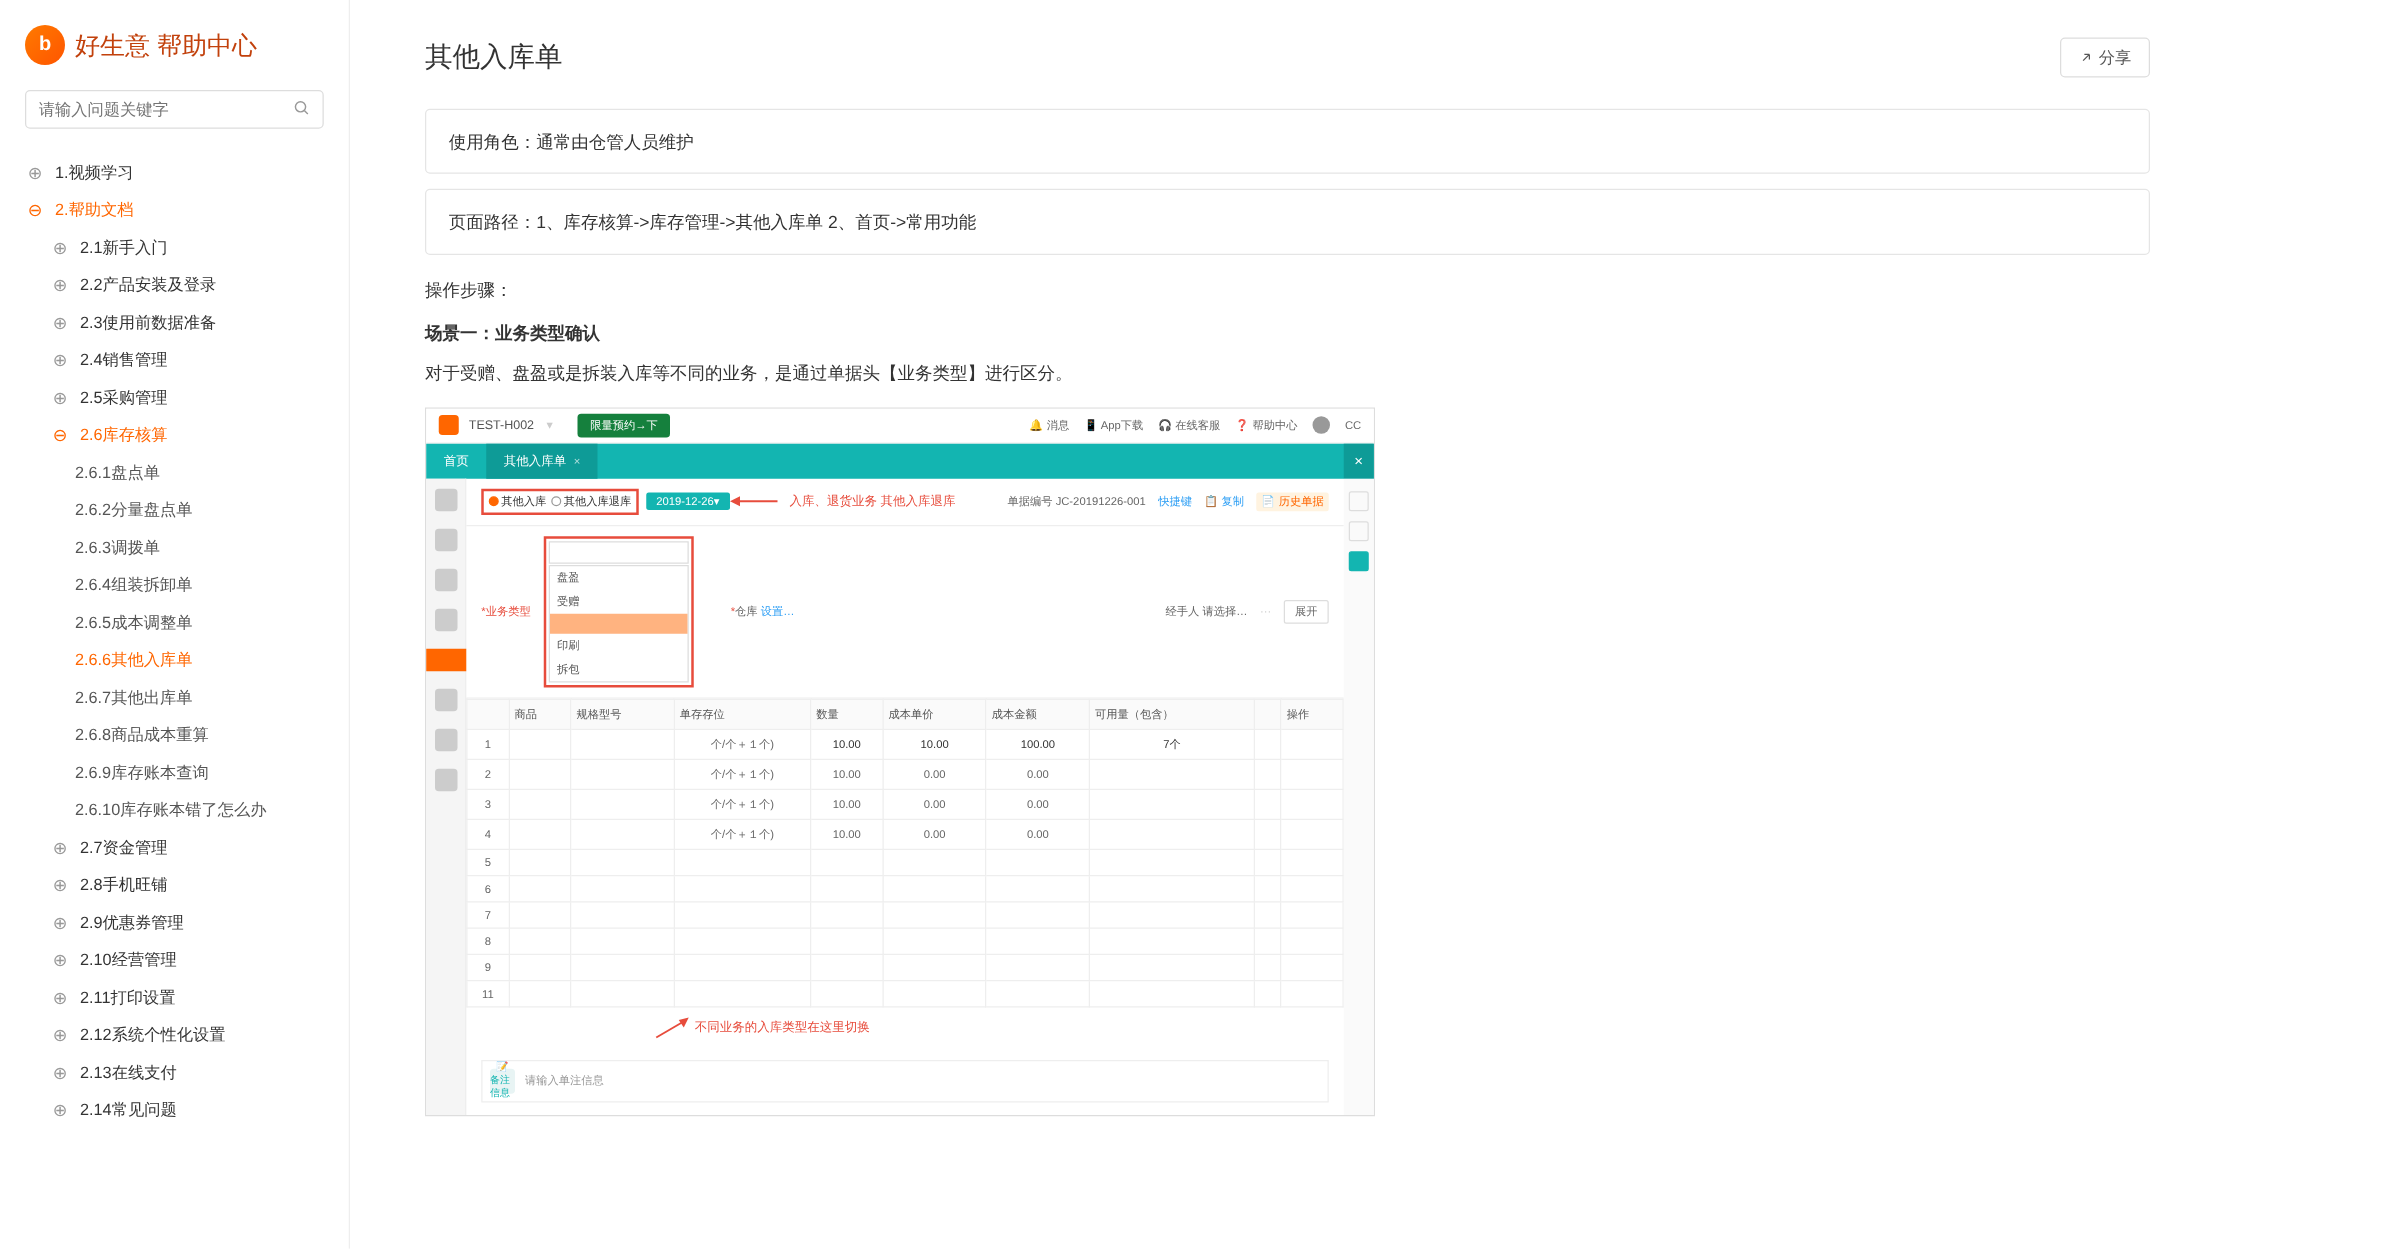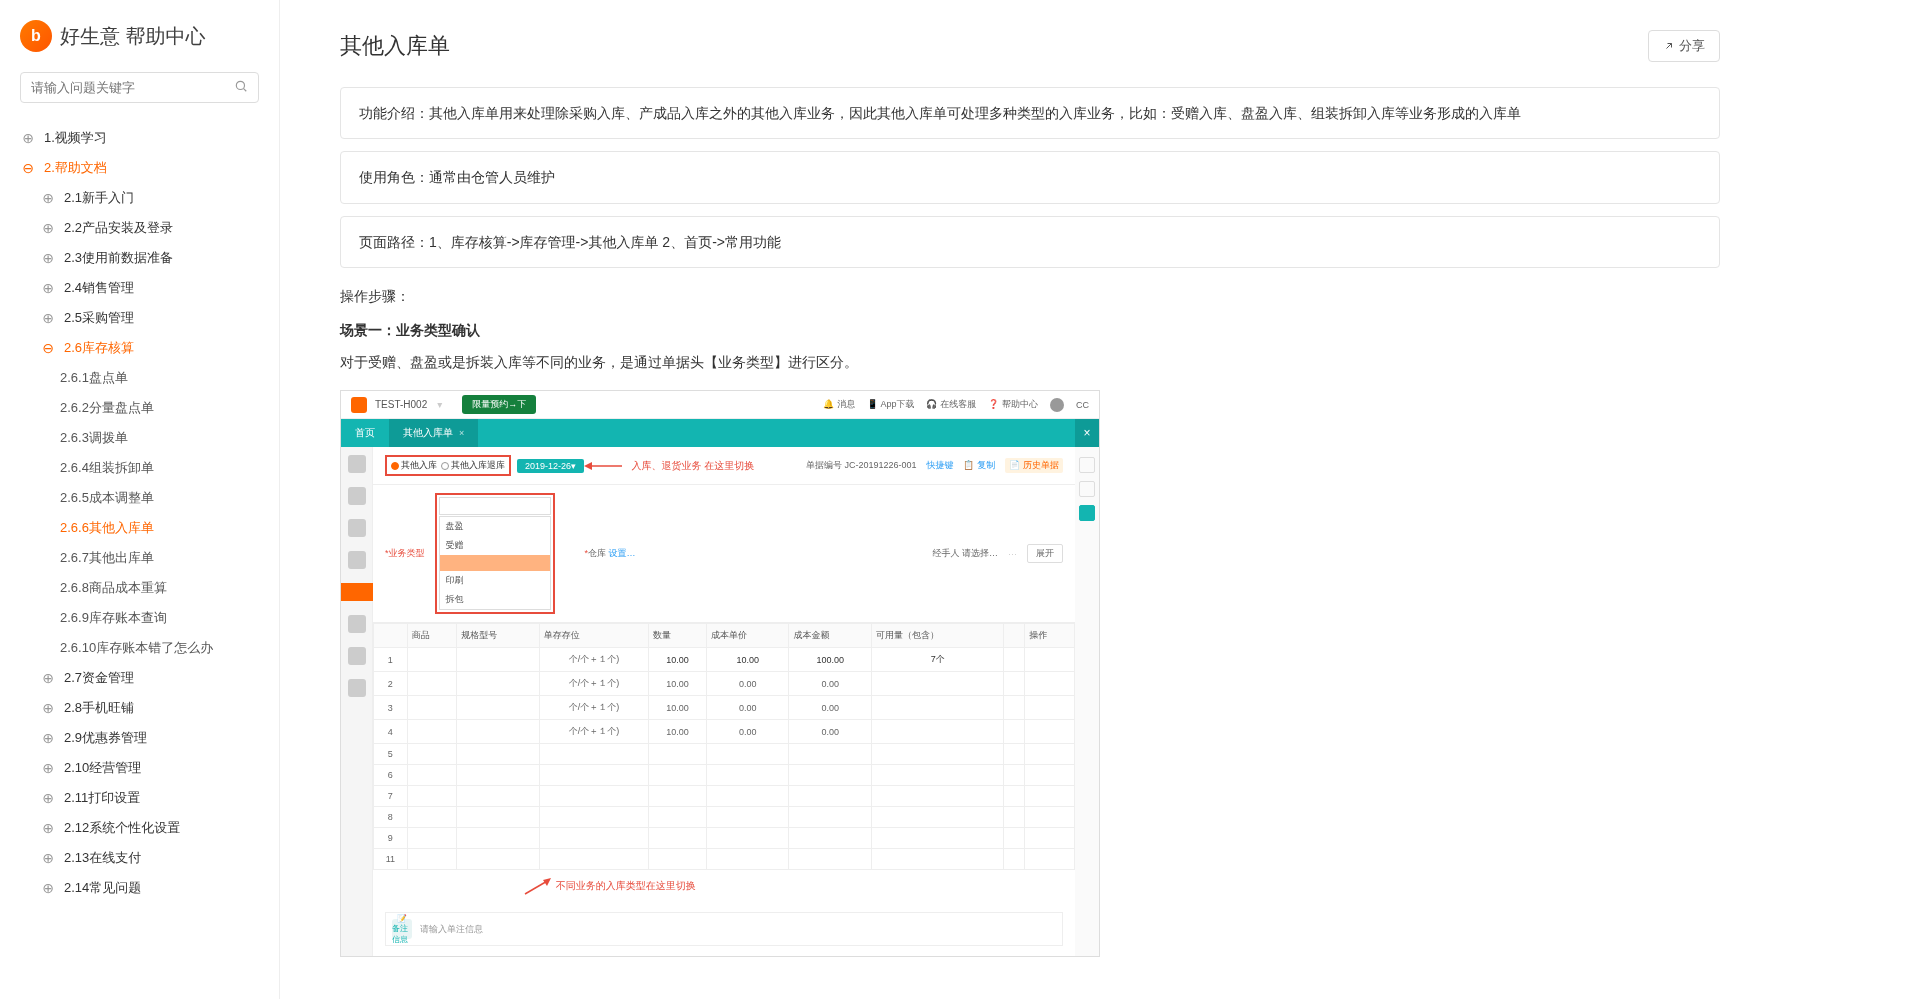--- a/index.html
+++ b/index.html
@@ -1,21 +1,21 @@
 <!DOCTYPE html>
 <html><head>
 <meta charset="utf-8">
 <style>
 * { margin: 0; padding: 0; box-sizing: border-box; }
 body { font-family: "Microsoft YaHei", Arial, sans-serif; font-size: 13px; color: #333; background: #fff; }
 .container { display: flex; min-height: 100vh; }
 .sidebar { width: 280px; padding: 20px; border-right: 1px solid #eee; flex-shrink: 0; }
 .logo-row { display: flex; align-items: center; gap: 8px; margin-bottom: 20px; }
 .logo-circle { width: 32px; height: 32px; border-radius: 50%; background: linear-gradient(135deg, #ff7a00, #ff5500); display: flex; align-items: center; justify-content: center; color: #fff; font-weight: bold; font-size: 16px; }
-.logo-text { font-size: 20px; font-weight: 500; color: #404040; }
+.logo-text { font-size: 20px; font-weight: 500; color: #c2410c; }
 .search-box { display: flex; align-items: center; border: 1px solid #ddd; border-radius: 4px; padding: 6px 10px; margin-bottom: 20px; }
 .search-input { border: none; outline: none; flex: 1; font-size: 13px; color: #999; }
 .search-icon { color: #999; font-size: 14px; }
 .nav-item { display: flex; align-items: center; padding: 6px 0; cursor: pointer; color: #333; text-align: right; }
 .nav-item.level-1 { font-weight: 500; }
 .nav-item.level-2 { padding-left: 20px; }
 .nav-item.level-3 { padding-left: 40px; font-size: 13px; color: #555; }
 .nav-item.active { color: #ff6600; }
 .nav-icon { width: 16px; height: 16px; margin-right: 8px; display: inline-flex; align-items: center; justify-content: center; color: #999; }
 .nav-item.expanded .nav-icon { color: #ff6600; }
@@ -210,23 +210,20 @@
       <h1 class="page-title">其他入库单</h1>
       <button class="share-btn">
         <svg width="12" height="12" viewBox="0 0 24 24" fill="none" stroke="currentColor" stroke-width="2">
             <path d="M7 17L17 7M17 7H9M17 7V15"></path>
           </svg>
         <span>分享</span>
       </button>
     </div>
 
     <div class="info-box">
-      <span class="info-label">功能介绍：</span><span>其他入库单用来处理除采购入库、产成品入库之外的其他入库业务，因此其他入库单可处理多种类型的入库业务，比如：受赠入库、盘盈入库、组装拆卸入库等业务形成的入库单</span>
-    </div>
-    <div class="info-box">
       <span class="info-label">使用角色：</span><span>通常由仓管人员维护</span>
     </div>
     <div class="info-box">
       <span class="info-label">页面路径：</span><span>1、库存核算-&gt;库存管理-&gt;其他入库单 2、首页-&gt;常用功能</span>
     </div>
 
     <div class="section">
       <div class="section-title">操作步骤：</div>
       <div class="scene-title">场景一：业务类型确认</div>
       <div class="scene-text">对于受赠、盘盈或是拆装入库等不同的业务，是通过单据头【业务类型】进行区分。</div>
@@ -277,21 +274,21 @@
                 <label class="ss-radio">
                     <span class="ss-radio-dot"></span>
                     <span>其他入库退库</span>
                   </label>
               </div>
               <span class="ss-date-badge"><span>2019-12-26</span> ▾</span>
               <svg class="red-arrow-svg" width="40" height="12">
                   <line x1="38" y1="6" x2="4" y2="6" stroke="#e74c3c" stroke-width="1.5"></line>
                   <polygon points="0,6 8,2 8,10" fill="#e74c3c"></polygon>
                 </svg>
-              <span class="ss-arrow-ann">入库、退货业务 在这里切换</span>
+              <span class="ss-arrow-ann">入库、退货业务 其他入库退库</span>
               <div class="ss-right-info">
                 <span><span>单据编号</span> <span>JC-20191226-001</span></span>
                 <span class="ss-link">快捷键</span>
                 <span class="ss-link">📋 <span>复制</span></span>
                 <span class="ss-orange-link">📄 <span>历史单据</span></span>
               </div>
             </div>
             <div class="ss-row2">
               <span class="ss-field-label">业务类型</span>
               <div class="ss-dropdown-box">

